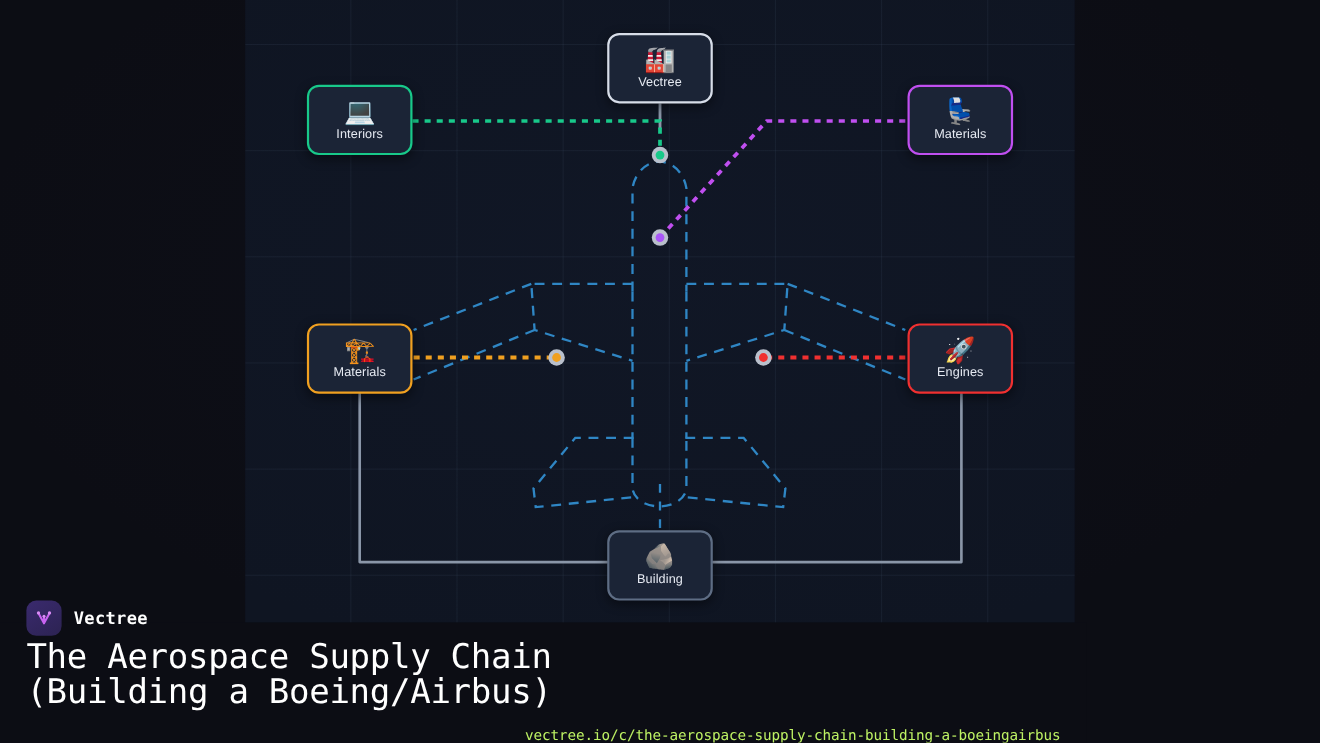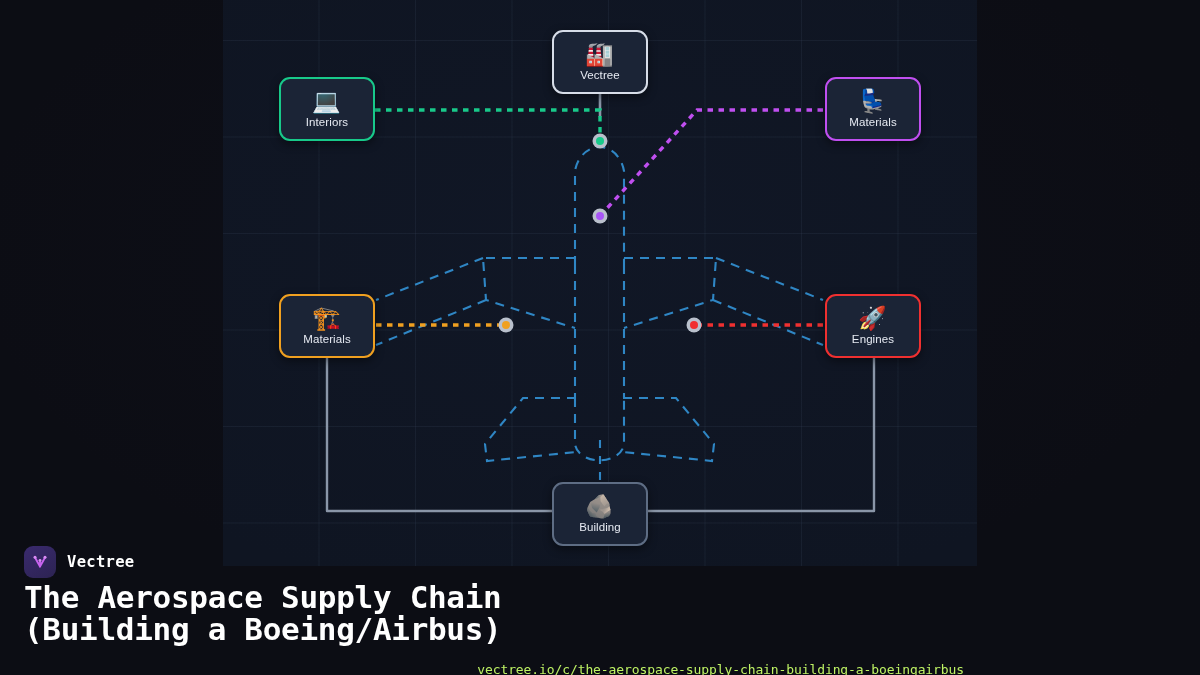--- a/index.html
+++ b/index.html
@@ -124,21 +124,21 @@
     color: #ffffff;
     letter-spacing: 0.3px;
   }
 
   #title {
     position: absolute;
     left: 24px;
     top: 15px;
     font-family: "DejaVu Sans Mono", monospace;
     font-size: 31px;
-    font-weight: bold;
+    font-weight: normal;
     line-height: 32px;
     color: #ffffff;
     letter-spacing: -0.3px;
     white-space: pre-line;
   }
 
   #url {
     position: absolute;
     right: 24px;
     top: 96px;

